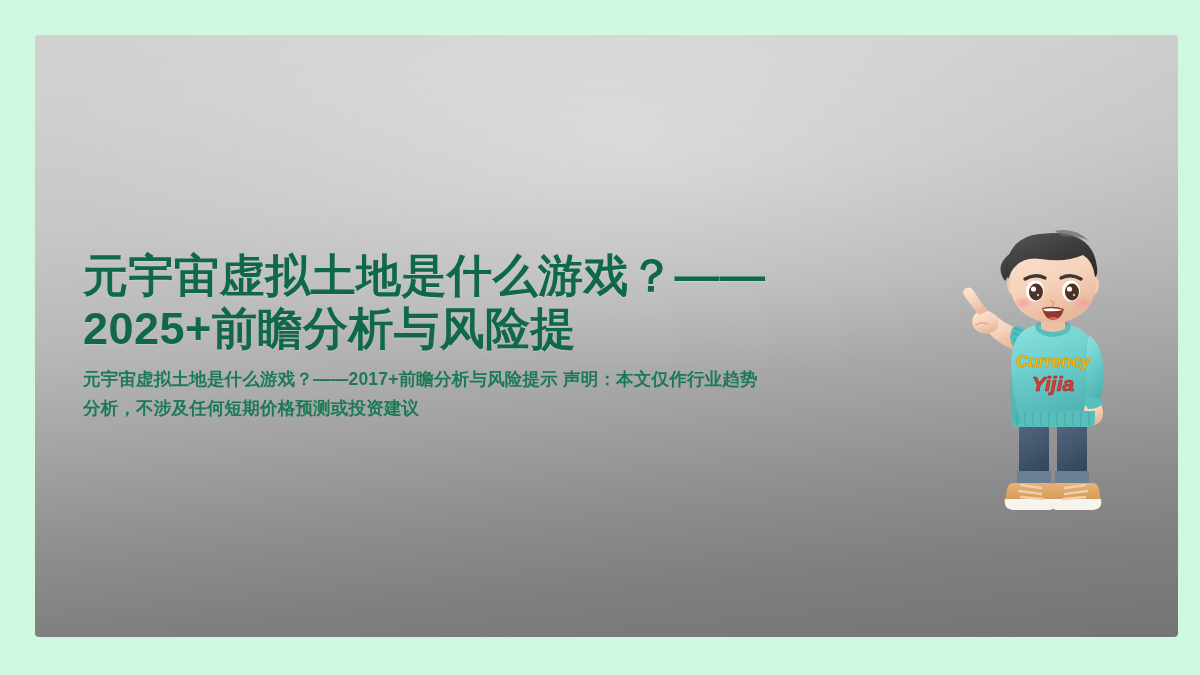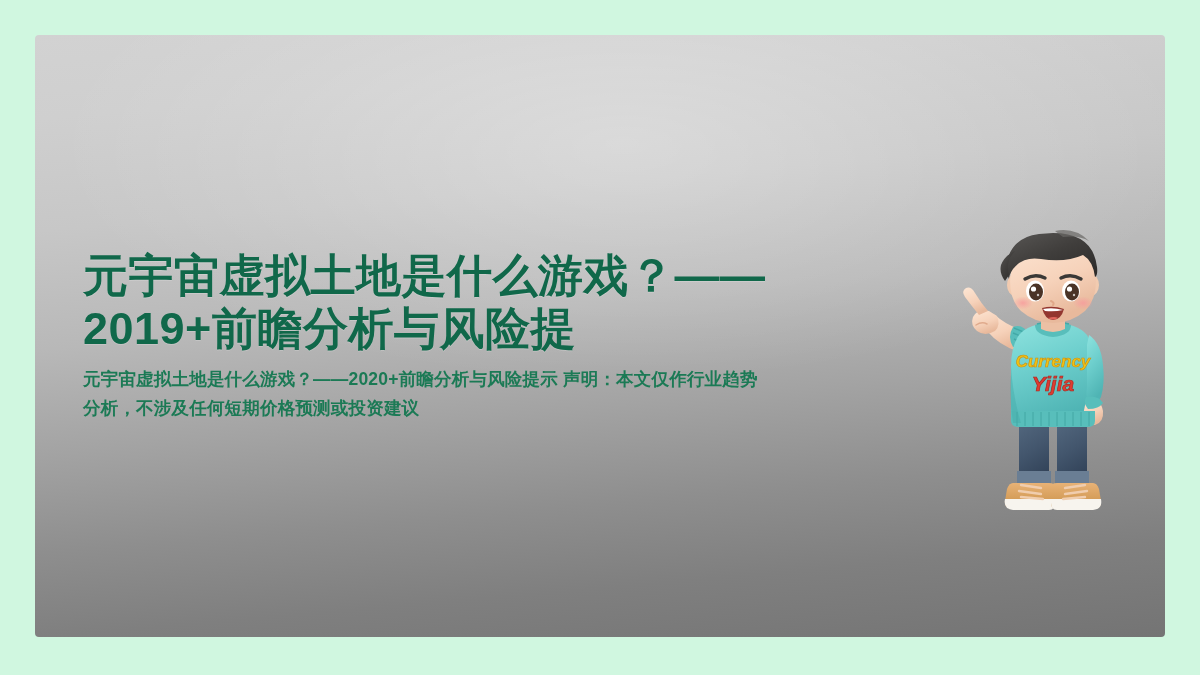--- a/index.html
+++ b/index.html
@@ -32,20 +32,21 @@
     background: linear-gradient(175deg,
         #d2d2d2 0%,
         #cfcfcf 12%,
         #c7c7c7 28%,
         #b8b8b8 45%,
         #a3a3a3 60%,
         #8e8e8e 74%,
         #7f7f7f 86%,
         #747474 100%);
     overflow: hidden;
+    padding-left: 13px;
   }
 
   
   .slide-canvas::after {
     content: "";
     position: absolute;
     inset: 0;
     background: radial-gradient(ellipse 70% 55% at 52% 18%,
         rgba(255,255,255,0.30) 0%,
         rgba(255,255,255,0.10) 45%,
@@ -92,22 +93,22 @@
   .character svg { display: block; width: 100%; height: 100%; }
 </style>
 </head>
 <body>
 
 <div class="slide-frame">
 
   <div class="slide-canvas">
 
     <div class="text-block">
-      <h1 class="title"><span>元宇宙虚拟土地是什么游戏？——</span><br><span>2019+前瞻分析与风险提</span></h1>
-      <p class="subtitle">元宇宙虚拟土地是什么游戏？——2020+前瞻分析与风险提示 声明：本文仅作行业趋势分析，不涉及任何短期价格预测或投资建议</p>
+      <h1 class="title"><span>元宇宙虚拟土地是什么游戏？——</span><br><span>2025+前瞻分析与风险提</span></h1>
+      <p class="subtitle">元宇宙虚拟土地是什么游戏？——2017+前瞻分析与风险提示 声明：本文仅作行业趋势分析，不涉及任何短期价格预测或投资建议</p>
     </div>
 
     <div class="character">
       <svg viewBox="0 0 220 310" xmlns="http://www.w3.org/2000/svg">
         <defs>
           <linearGradient id="gSkin" x1="0" y1="0" x2="0.4" y2="1">
             <stop offset="0%" stop-color="#fde6d4"></stop>
             <stop offset="60%" stop-color="#f6d2ba"></stop>
             <stop offset="100%" stop-color="#e8b99c"></stop>
           </linearGradient>

